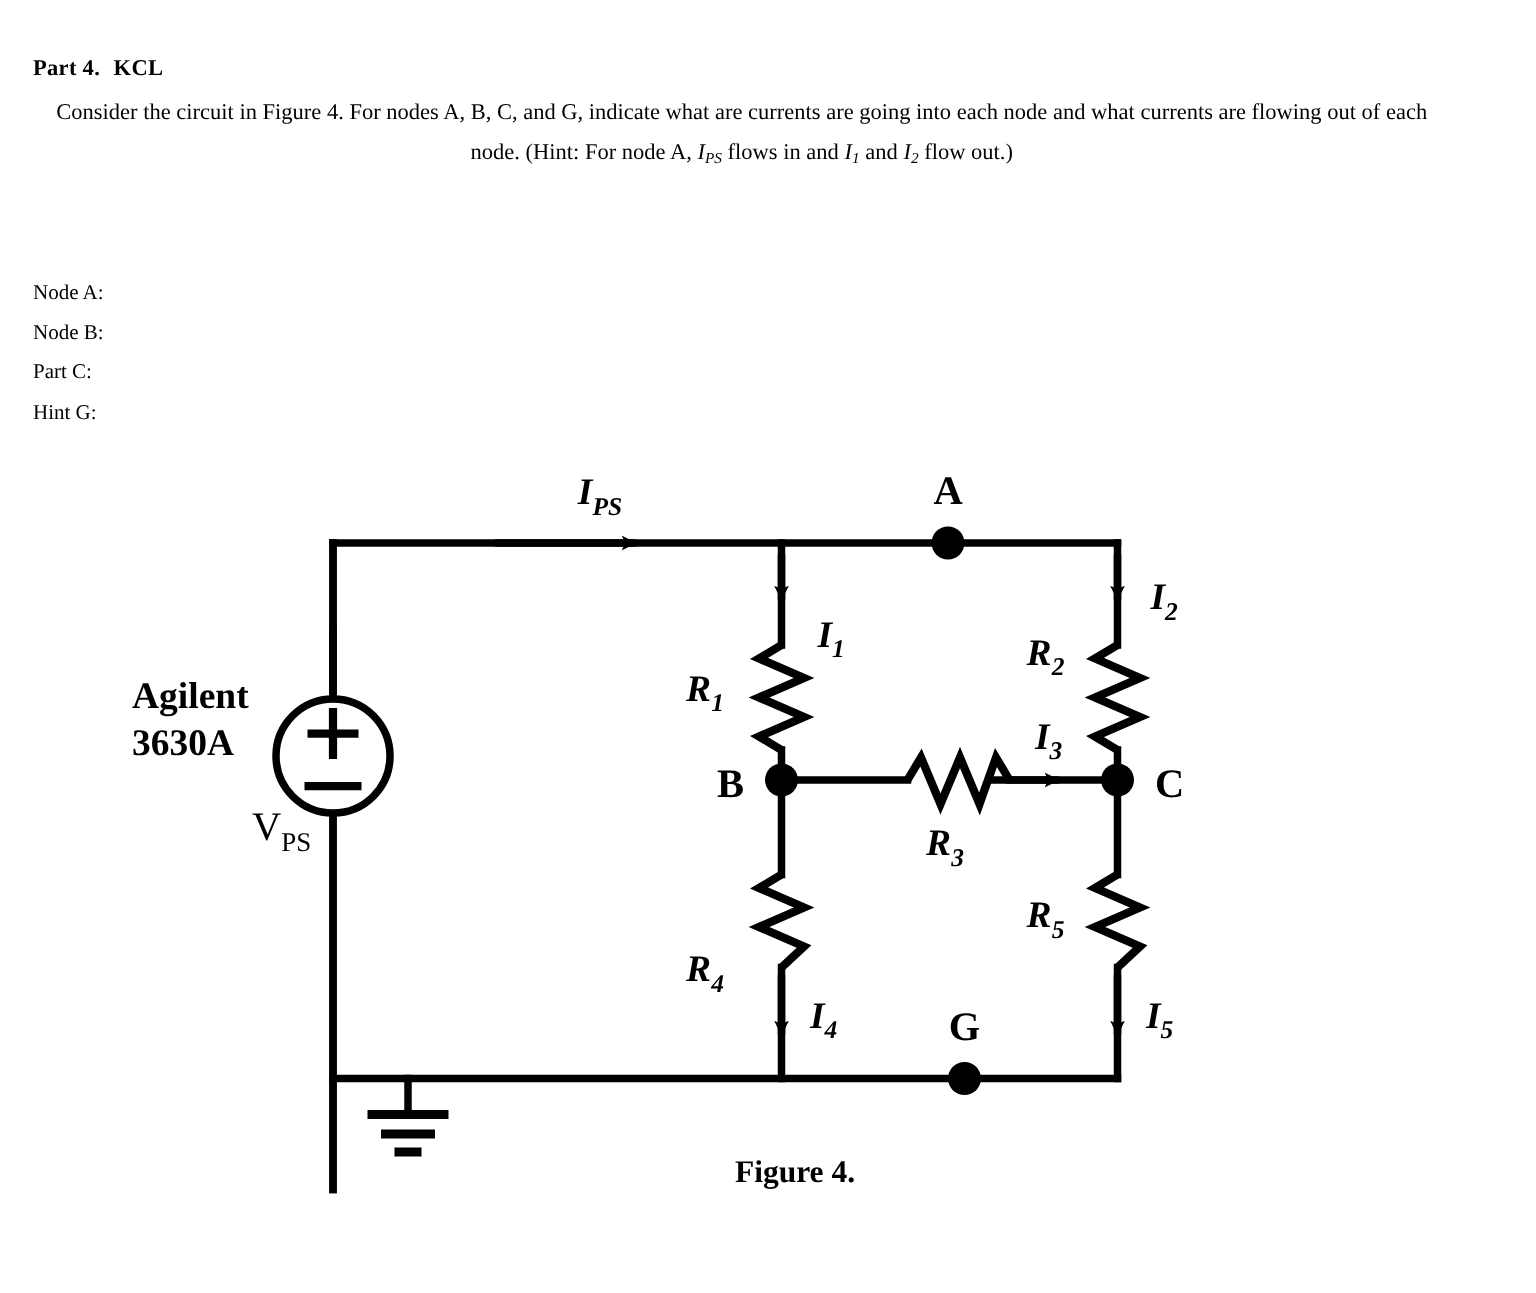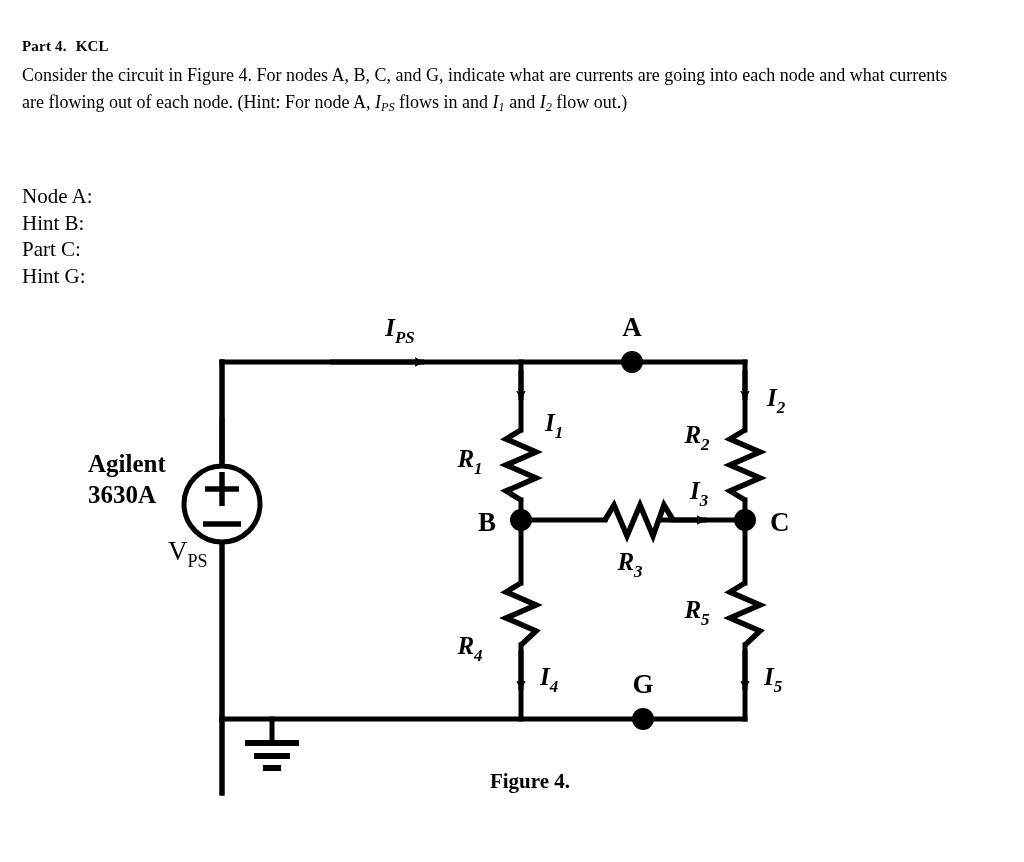--- a/index.html
+++ b/index.html
@@ -27,29 +27,29 @@
     font-weight: bold;
     letter-spacing: 0.2px;
     margin-top: 32px;
   }
   .heading .sp { display: inline-block; width: 9px; }
   .para {
     position: absolute;
     left: 22px;
     top: 62px;
     width: 945px;
-    font-size: 18px;
+    font-size: 15px;
     line-height: 26.5px;
-    text-align: left;
+    text-align: center;
   }
   .nodes {
     position: absolute;
     left: 22px;
     top: 183px;
-    font-size: 21px;
+    font-size: 14px;
     line-height: 26.5px;
   }
   var, .it {
     font-style: italic;
     font-family: "Liberation Serif", "DejaVu Serif", serif;
   }
   sub {
     font-size: 0.68em;
     vertical-align: -0.26em;
     line-height: 0;
@@ -97,21 +97,21 @@
 <body>
 
 <div class="page">
 
   <div class="heading"><span>Part 4.</span><span class="sp"></span><span>KCL</span></div>
 
   <div class="para"><span>Consider the circuit in Figure 4.  For nodes A, B, C, and G, indicate what are currents are going into each node and what currents are flowing out of each node.  (Hint: For node A, </span><var><span>I</span><sub>PS</sub></var><span> flows in and </span><var><span>I</span><sub>1</sub></var><span> and </span><var><span>I</span><sub>2</sub></var><span> flow out.)</span></div>
 
   <div class="nodes">
     <div>Node A:</div>
-    <div>Hint B:</div>
+    <div>Node B:</div>
     <div>Part C:</div>
     <div>Hint G:</div>
   </div>
 
   <div class="fig-wrap">
     <svg class="circuit" width="1024" height="562" viewBox="0 0 1024 562">
       <defs>
         <marker id="ah" markerWidth="11" markerHeight="11" refX="9.5" refY="5.5" orient="auto" markerUnits="userSpaceOnUse">
           <path d="M0,0.6 L10,5.5 L0,10.4 L2.2,5.5 Z" fill="#000"></path>
         </marker>

